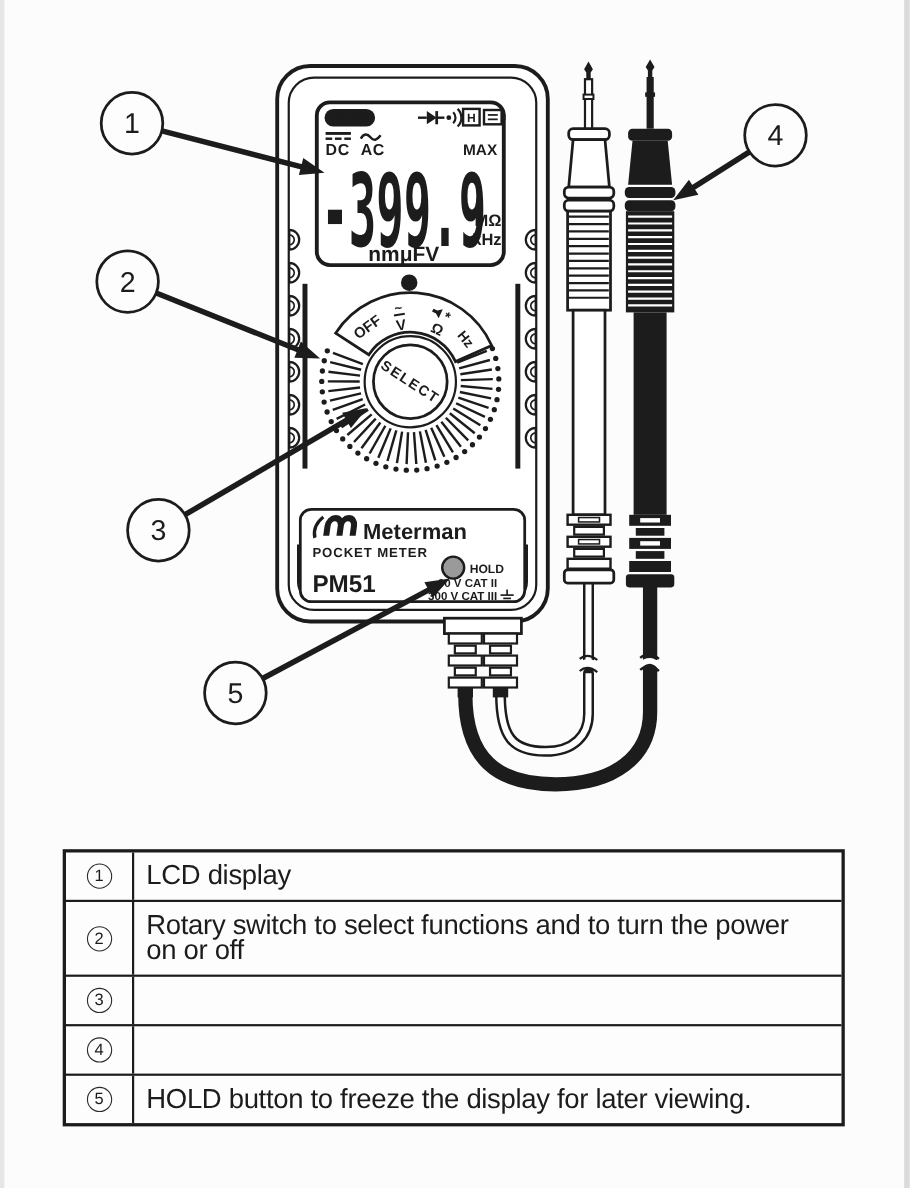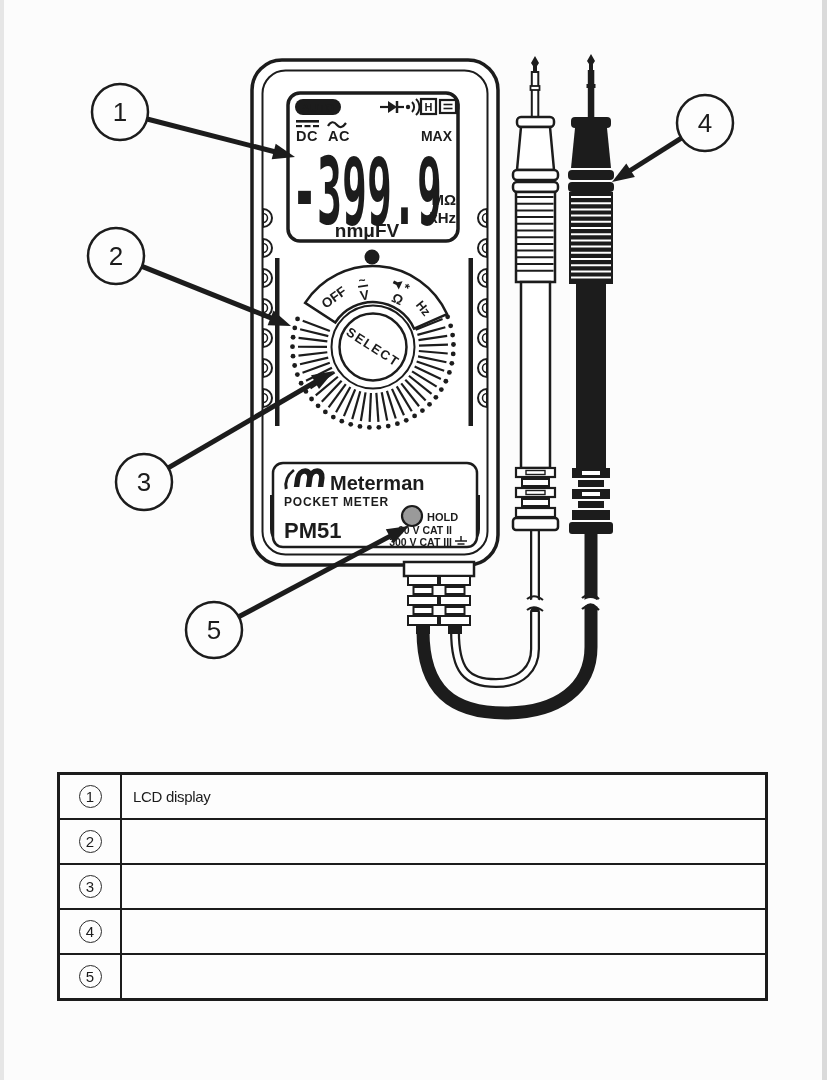--- a/index.html
+++ b/index.html
@@ -26,21 +26,21 @@
   .lrow + .lrow{border-top:2px solid #1c1c1c;}
   .num-cell{
     width:60px;min-width:60px;border-right:2.5px solid #1c1c1c;
     display:flex;align-items:center;justify-content:center;padding:10px 0;
   }
   .circ{
     width:23px;height:23px;border:1.7px solid #2a2a2a;border-radius:50%;
     font-size:15px;line-height:22px;text-align:center;box-sizing:border-box;
   }
   .text-cell{
-    flex:1;padding:10px 28px 10px 11px;font-size:15px;line-height:23px;
+    flex:1;padding:10px 28px 10px 11px;font-size:25px;line-height:23px;
     letter-spacing:-0.3px;display:flex;flex-direction:column;justify-content:flex-start;
   }
 </style>
 </head>
 <body>
 
 <div class="edge-left"></div>
 <div class="edge-right"></div>
 
 <svg width="827" height="745" viewBox="0 0 827 745">
@@ -397,29 +397,35 @@
         <span class="circ">1</span>
       </div>
     <div class="text-cell">
         <span>LCD display</span>
       </div>
   </div>
   <div class="lrow">
     <div class="num-cell">
         <span class="circ">2</span>
       </div>
+    <div class="text-cell">
+        <span>Rotary switch to select functions and to turn the power on or off</span>
+      </div>
   </div>
   <div class="lrow">
     <div class="num-cell">
         <span class="circ">3</span>
       </div>
   </div>
   <div class="lrow">
     <div class="num-cell">
         <span class="circ">4</span>
       </div>
   </div>
   <div class="lrow">
     <div class="num-cell">
         <span class="circ">5</span>
       </div>
+    <div class="text-cell">
+        <span>HOLD button to freeze the display for later viewing.</span>
+      </div>
   </div>
 </div>
 
 </body></html>

